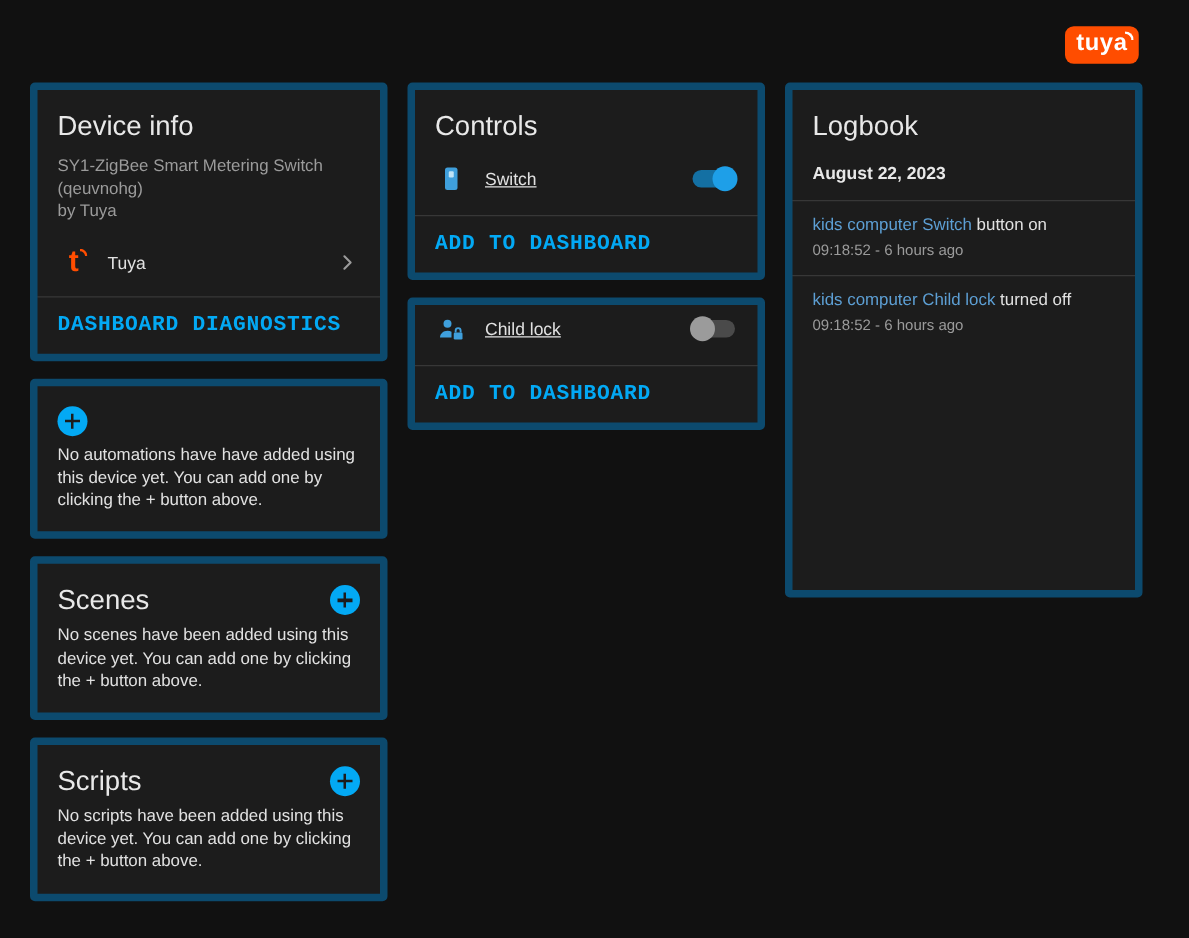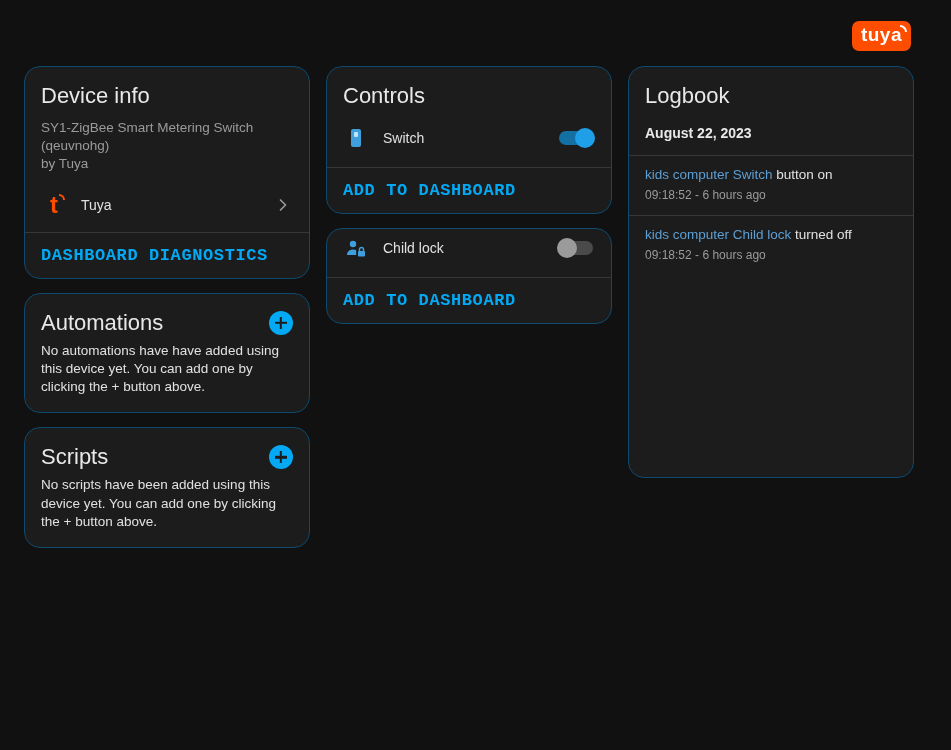--- a/index.html
+++ b/index.html
@@ -51,22 +51,22 @@
   .columns {
     display: flex;
     gap: 16px;
     padding: 8px 24px 0 24px;
     align-items: flex-start;
   }
   .col { width: 286px; display: flex; flex-direction: column; gap: 14px; }
 
   .card {
     background: var(--card-bg);
-    border: 1px solid #0c4a6e;
-    border-radius: 16px;
+    border: 6px solid #0c4a6e;
+    border-radius: 4px;
     width: 100%;
   }
 
   .card-title {
     font-size: 22px;
     font-weight: 400;
     color: #e8e8e8;
     padding: 16px 16px 10px 16px;
   }
   .card-title-row {
@@ -141,20 +141,21 @@
     cursor: pointer;
     padding: 0;
   }
 
   
   .entity-row {
     display: flex;
     align-items: center;
     gap: 14px;
     padding: 6px 16px 16px 16px;
+    text-decoration: underline;
   }
   .entity-icon { width: 26px; height: 26px; flex: 0 0 auto; display: flex; align-items: center; justify-content: center; }
   .entity-label { flex: 1; font-size: 14px; color: #e1e1e1; }
 
   
   .toggle { position: relative; width: 38px; height: 22px; cursor: pointer; flex: 0 0 auto; }
   .toggle .track {
     position: absolute; left: 2px; top: 4px;
     width: 34px; height: 14px;
     border-radius: 7px;
@@ -214,26 +215,32 @@
           <path d="M9 6 L15 12 L9 18" fill="none" stroke="#9b9b9b" stroke-width="2" stroke-linecap="round" stroke-linejoin="round"></path>
         </svg>
       </div>
       <div class="card-action">
         <button class="text-button">DASHBOARD DIAGNOSTICS</button>
       </div>
     </div>
 
     <div class="card">
       <div class="card-title-row">
-        <div class="card-title">Automations</div>
         <button class="plus-btn" aria-label="add automation"></button>
       </div>
       <div class="card-body">No automations have have added using this device yet. You can add one by clicking the + button above.</div>
     </div>
 
+    <div class="card">
+      <div class="card-title-row">
+        <div class="card-title">Scenes</div>
+        <button class="plus-btn" aria-label="add scene"></button>
+      </div>
+      <div class="card-body">No scenes have been added using this device yet. You can add one by clicking the + button above.</div>
+    </div>
 
     <div class="card">
       <div class="card-title-row">
         <div class="card-title">Scripts</div>
         <button class="plus-btn" aria-label="add script"></button>
       </div>
       <div class="card-body">No scripts have been added using this device yet. You can add one by clicking the + button above.</div>
     </div>
 
   </div>

